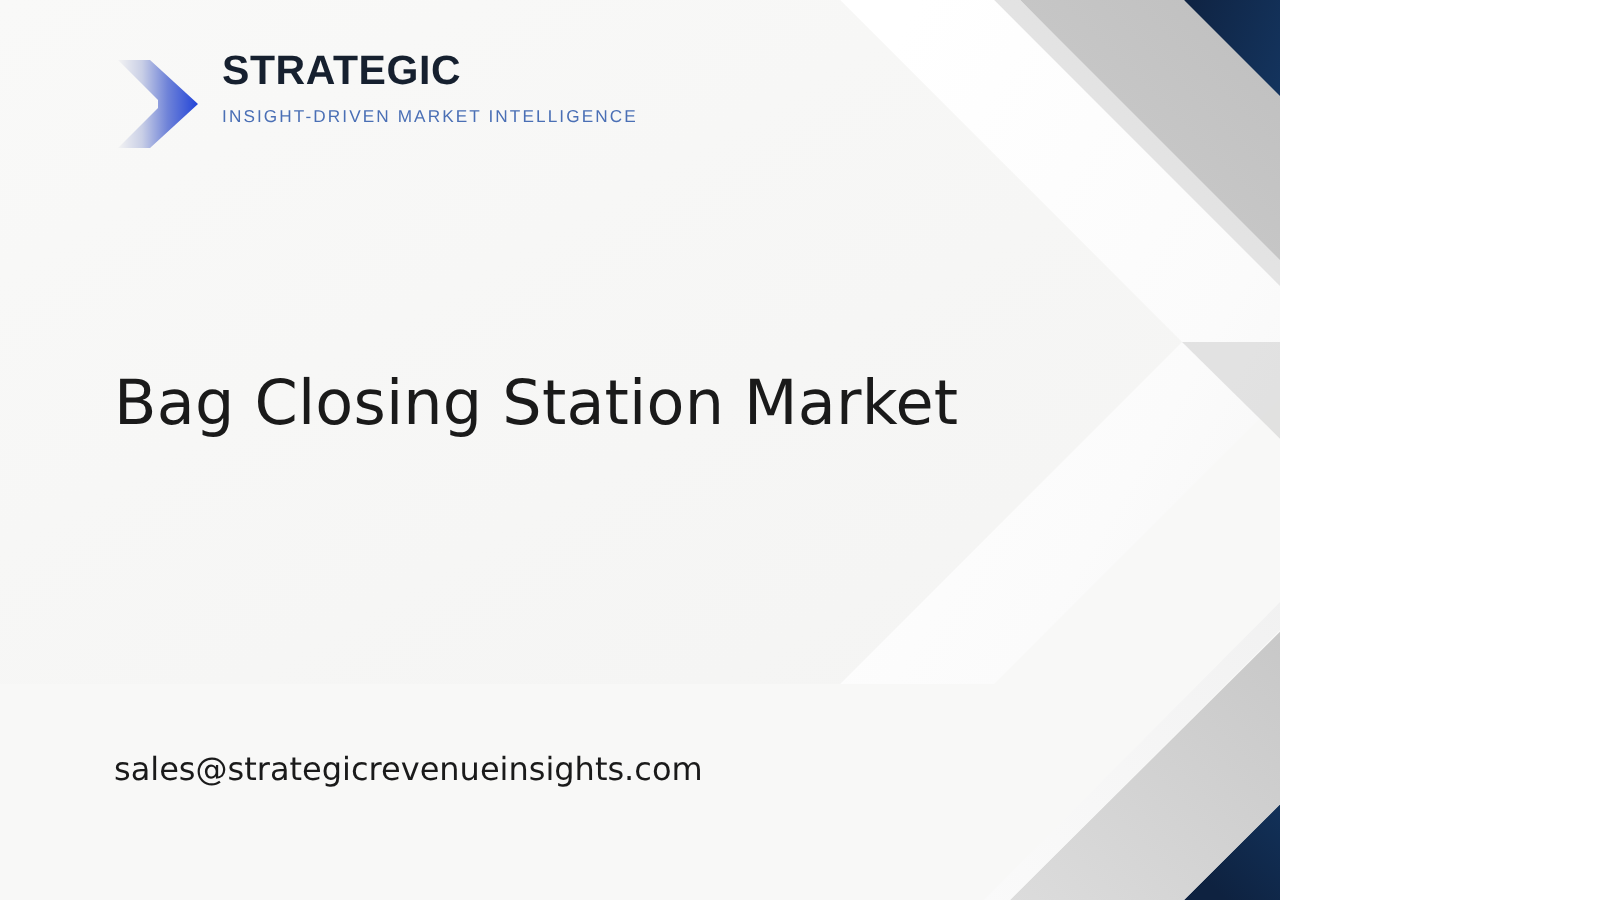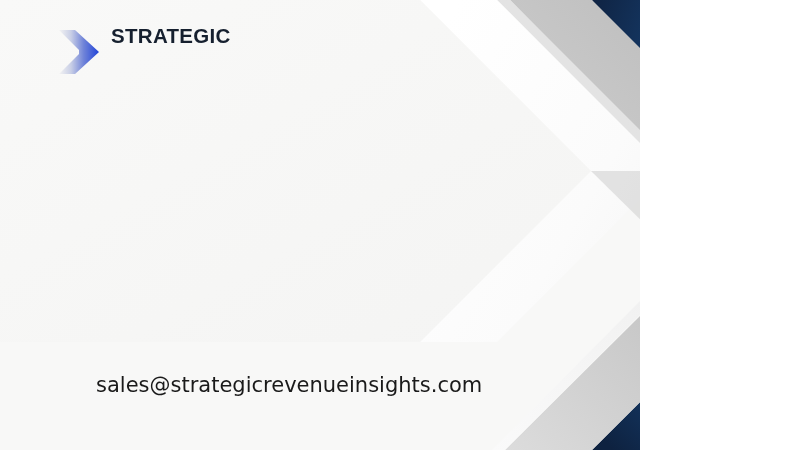--- a/index.html
+++ b/index.html
@@ -84,25 +84,24 @@
     letter-spacing: 0.1px;
   }
 
   
   .contact-email {
     position: absolute;
     left: 57px;
     top: 370px;
     font-family: "DejaVu Sans", sans-serif;
     font-weight: 400;
-    font-size: 21px;
+    font-size: 16px;
     line-height: 30px;
     color: #1a1a1a;
     letter-spacing: 0px;
-    margin-left: 39px;
   }
 </style>
 </head>
 <body>
 
 <div id="slide">
 
   <svg class="art" viewBox="0 0 800 450" width="800" height="450" preserveAspectRatio="none" xmlns="http://www.w3.org/2000/svg">
     <defs>
       <linearGradient id="navyGrad" x1="0" y1="0" x2="1" y2="0.55">
@@ -171,19 +170,21 @@
 
     <polygon points="591,171 668,171 706,209 668,247" fill="#cdcdcd" opacity="0.55"></polygon>
   </svg>
 
   <div class="logo-block">
     <svg class="logo-mark" viewBox="0 0 44 48" xmlns="http://www.w3.org/2000/svg">
       <path d="M2 2 L18 2 L42 24 L18 46 L2 46 L22 26 L22 22 Z" fill="url(#chevGrad)"></path>
     </svg>
     <span class="logo-text">
       <span class="logo-line">STRATEGIC</span>
+      <span class="logo-tagline">INSIGHT-DRIVEN MARKET INTELLIGENCE</span>
     </span>
   </div>
 
+  <h1 class="headline">Bag Closing Station Market</h1>
 
   <div class="contact-email">sales@strategicrevenueinsights.com</div>
 
 </div>
 
 </body></html>

